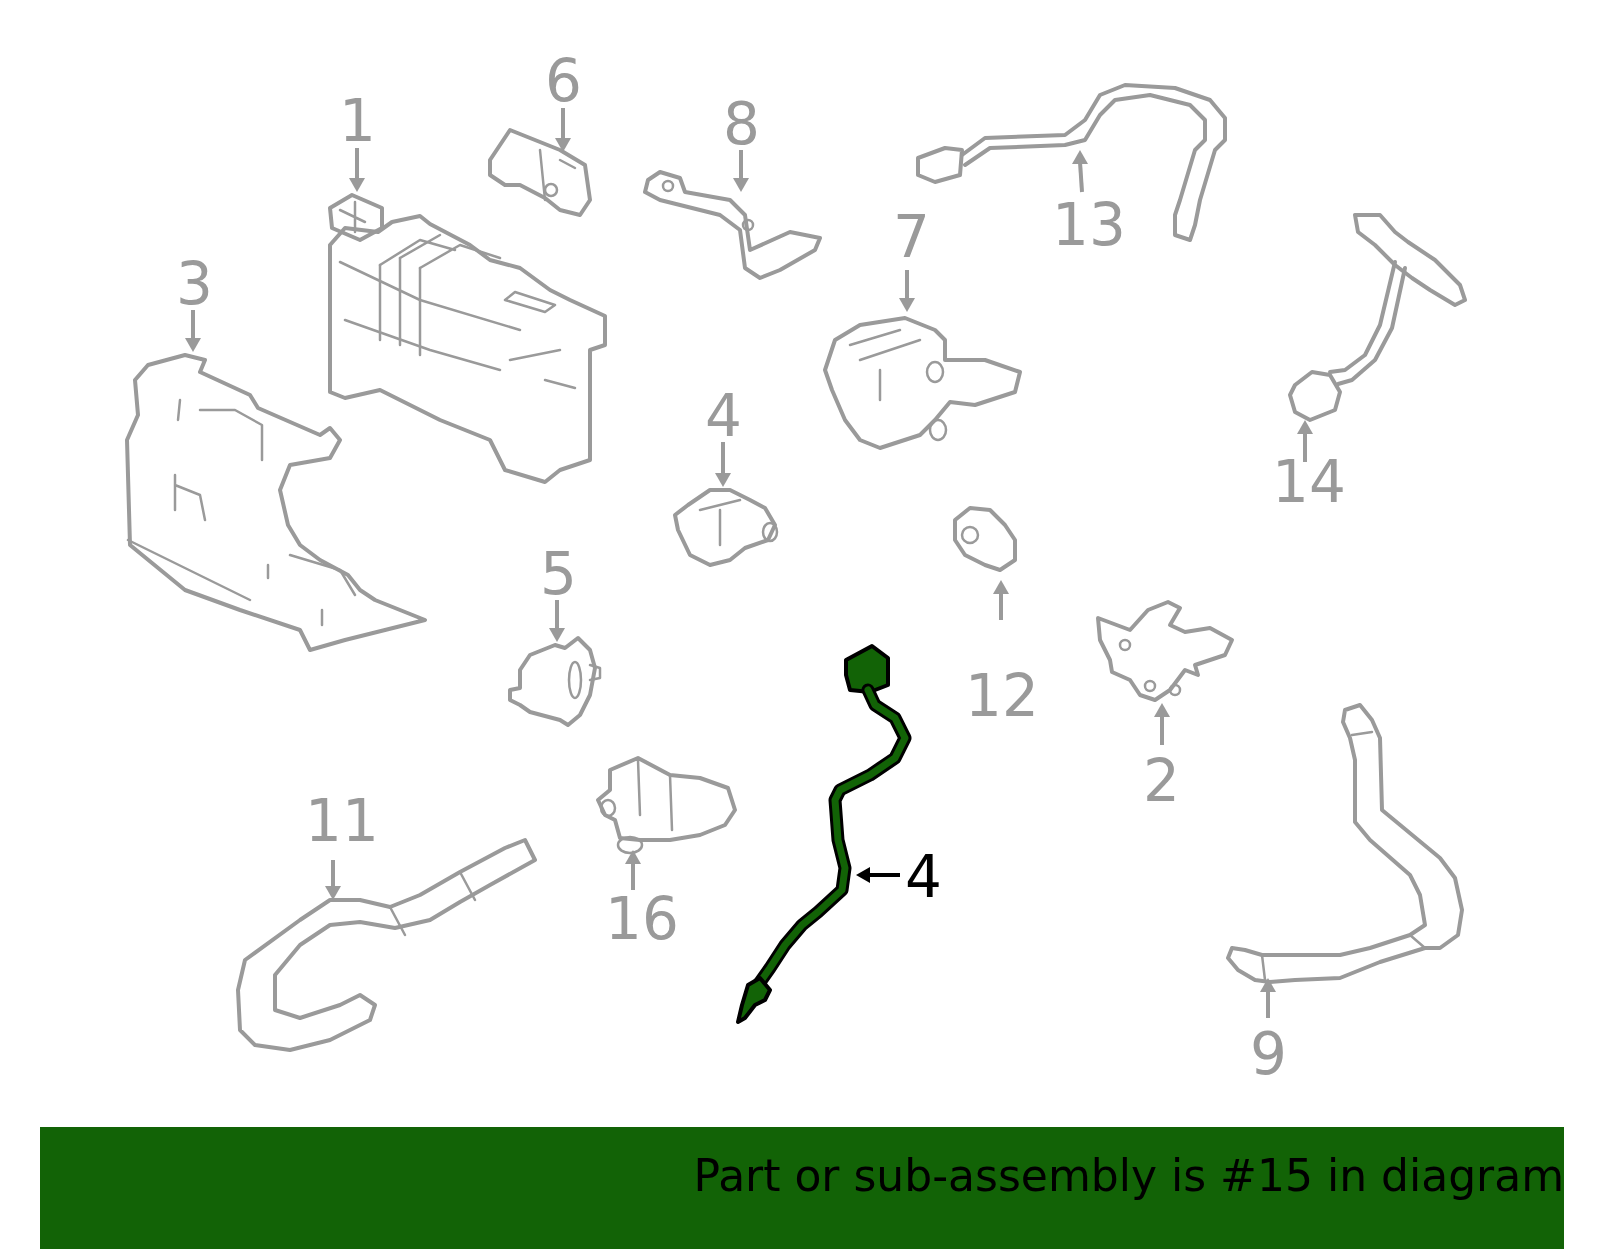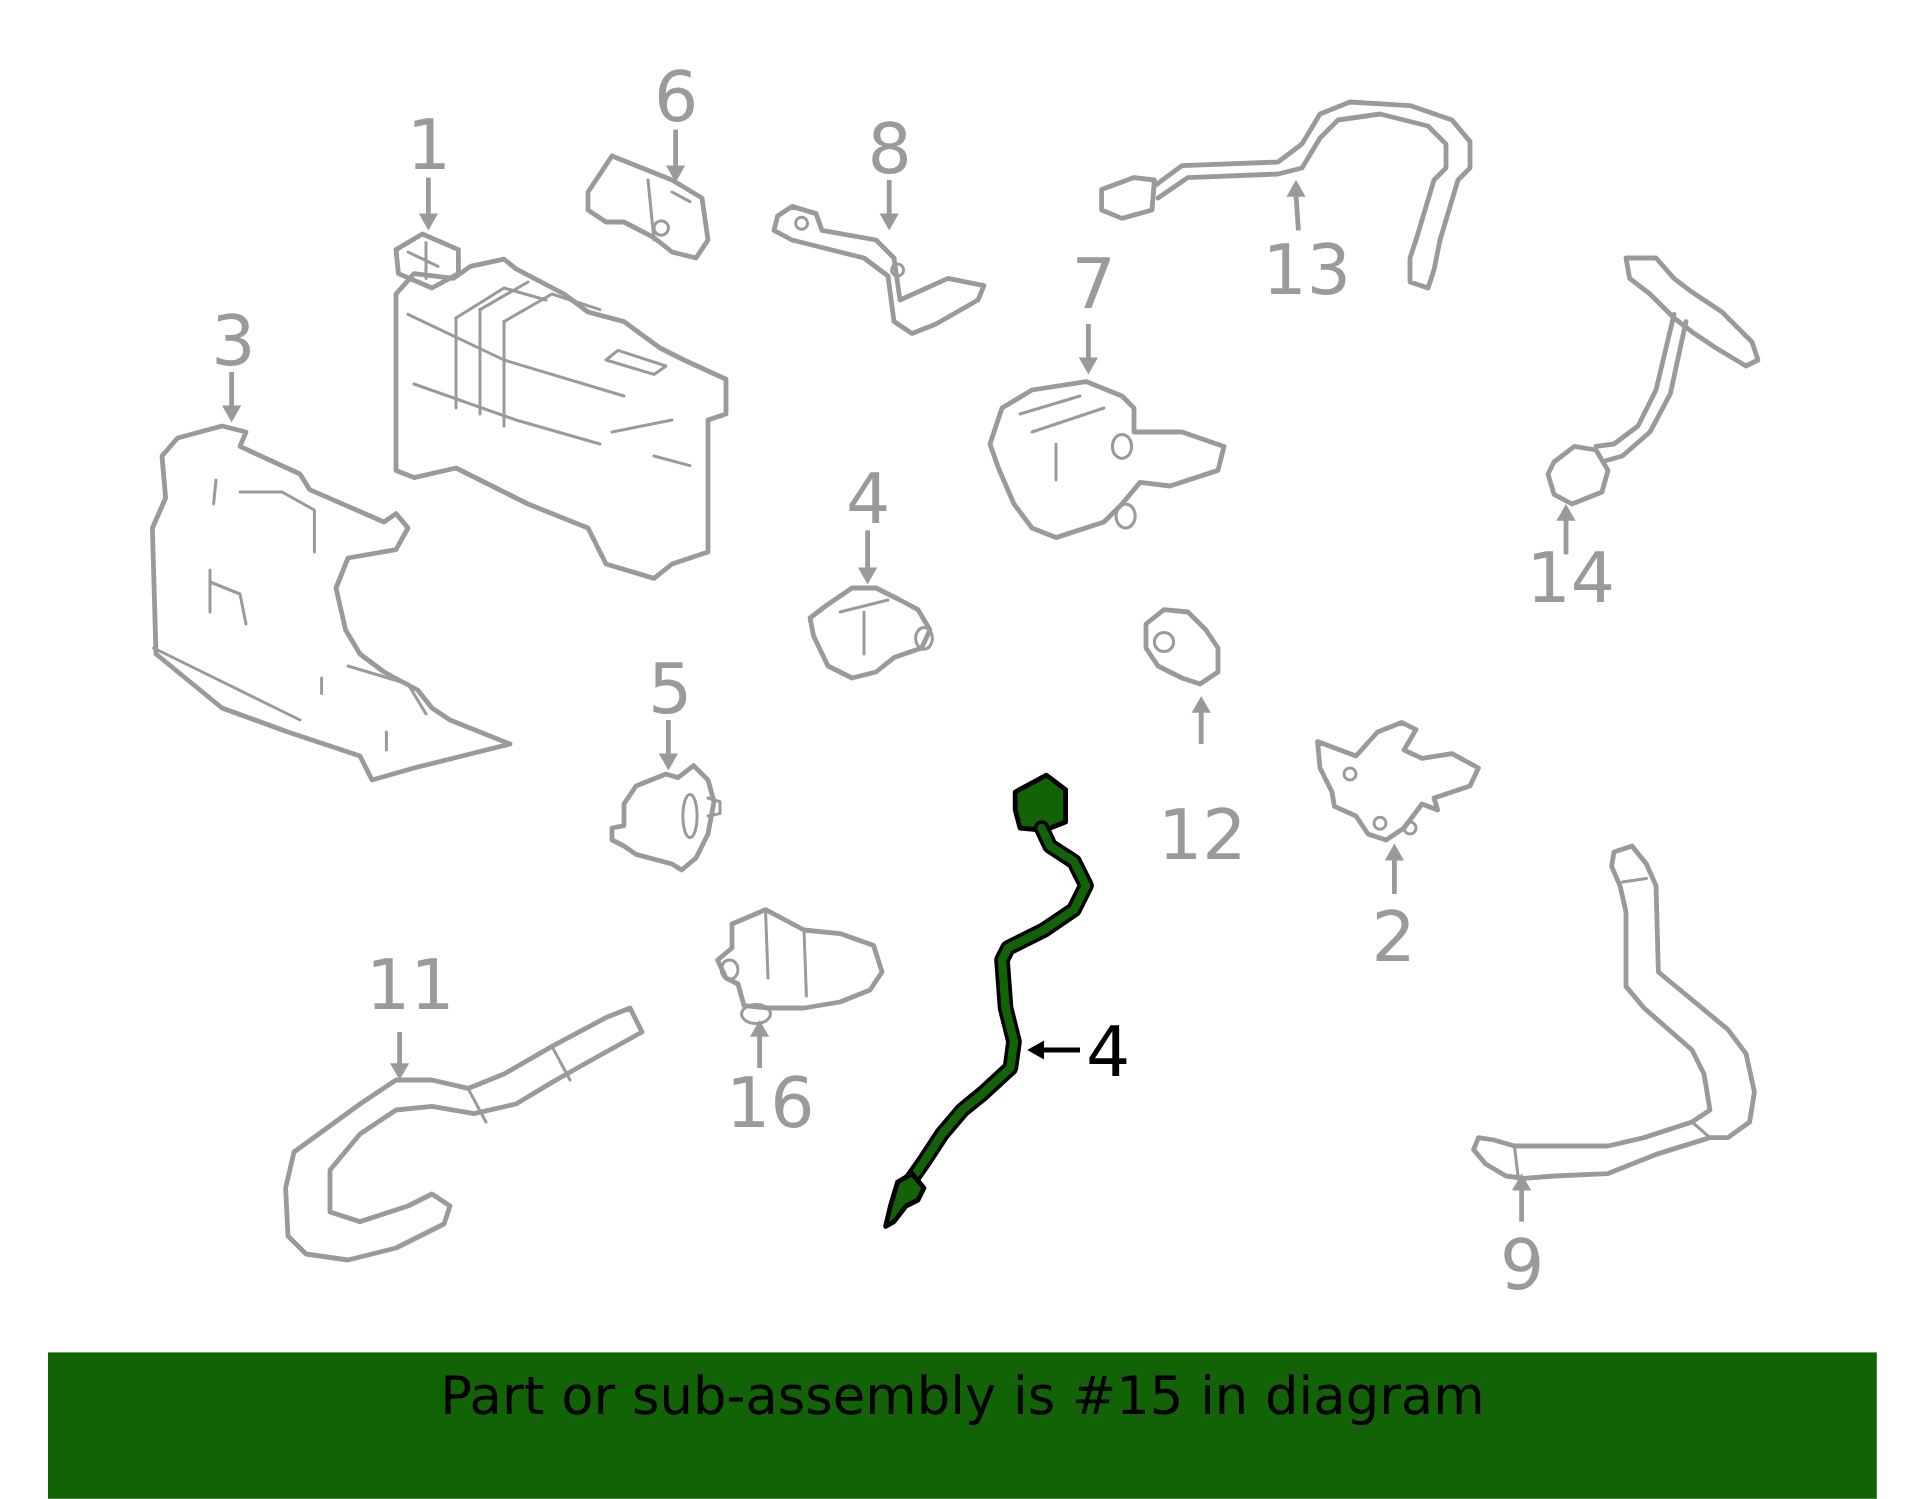--- a/index.html
+++ b/index.html
@@ -9,23 +9,23 @@
   .part { fill: none; stroke: #9a9a9a; stroke-width: 4; stroke-linejoin: round; stroke-linecap: round; }
   .part-thin { fill: none; stroke: #9a9a9a; stroke-width: 2.5; stroke-linejoin: round; stroke-linecap: round; }
   .callout { fill: none; stroke: #9a9a9a; stroke-width: 4; }
   .arrowhead { fill: #9a9a9a; }
   .label { position: absolute; font-family: "DejaVu Sans", sans-serif; font-size: 58px;
            color: #9a9a9a; line-height: 1; white-space: nowrap; }
   .label.highlight { color: #000000; }
   .hl-part { fill: #126306; stroke: #000000; stroke-width: 4; stroke-linejoin: round; stroke-linecap: round; }
   .hl-callout { stroke: #000; stroke-width: 4; fill: none; }
   .banner { position: absolute; left: 40px; top: 1127px; width: 1524px; height: 122px;
-            background: #126306; color: #000; text-align: center;
+            background: #126306; color: #000; text-align: right;
             font-family: "DejaVu Sans", sans-serif; font-size: 44px; line-height: 50px;
-            padding-top: 12px; box-sizing: border-box; }
+            padding-top: 24px; box-sizing: border-box; }
   .banner div { display: block; }
 </style>
 </head>
 <body>
 
 <svg id="diagram" viewBox="0 0 1600 1249" xmlns="http://www.w3.org/2000/svg">
 
   <g>
     <path class="part" d="M330 245 L345 228 L378 232 L392 222 L420 216 L430 224 L470 245 L490 260 L520 268 L550 290 L570 300 L605 316 L605 345 L590 350 L590 460 L560 470 L545 482 L505 470 L490 440 L440 420 L380 390 L345 398 L330 392 Z"></path>
     <path class="part-thin" d="M380 265 L420 240 L455 250 M400 258 L440 235 M420 268 L460 245 L500 258"></path>

